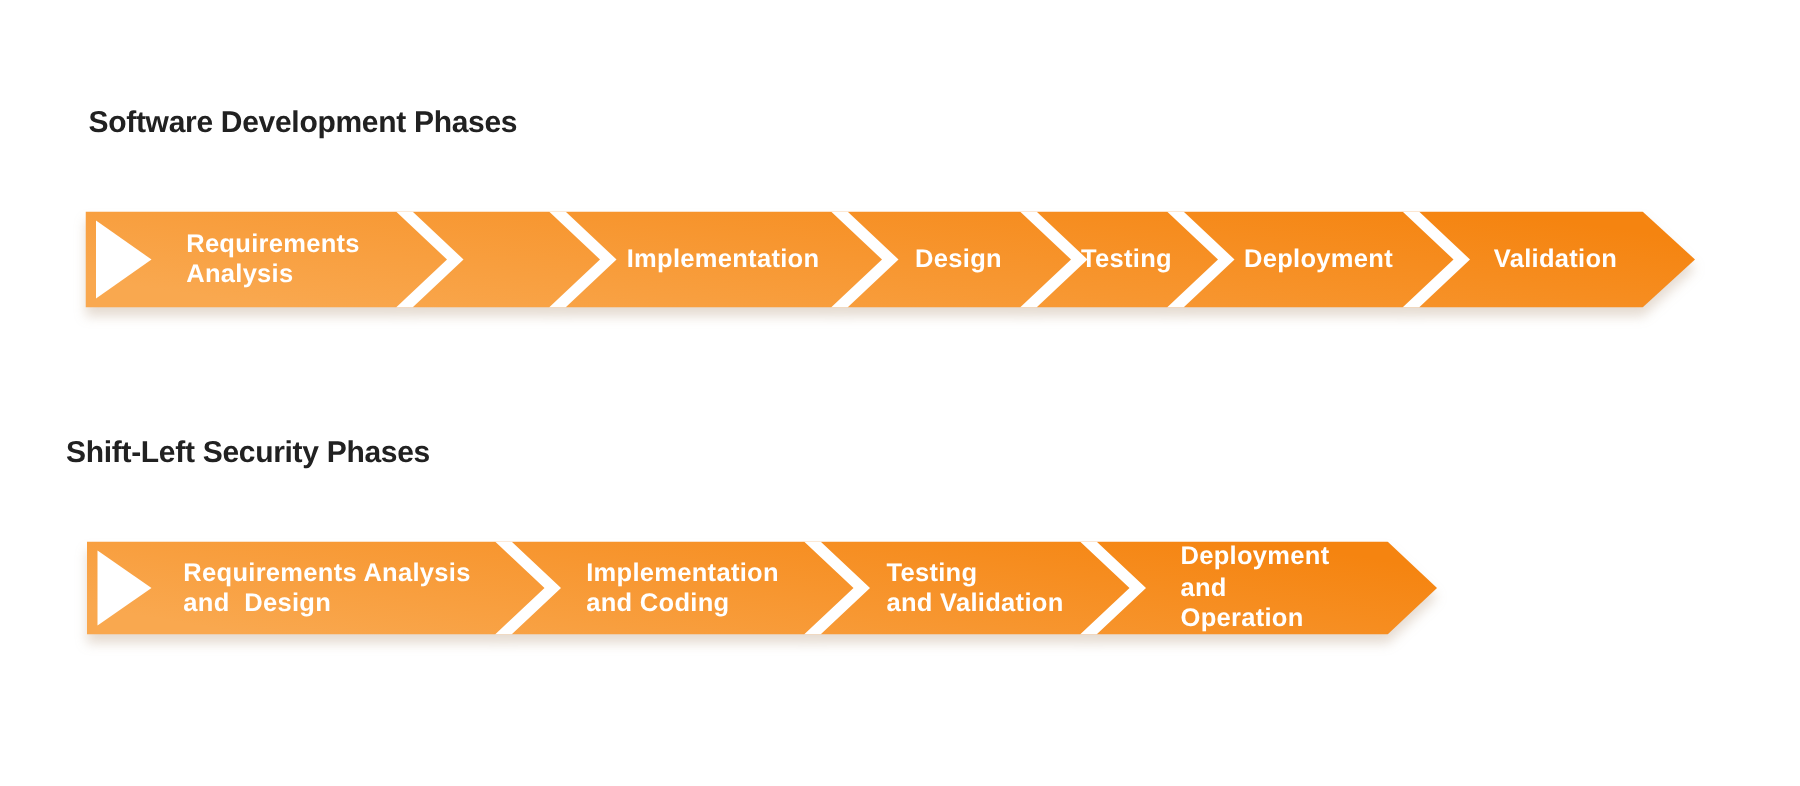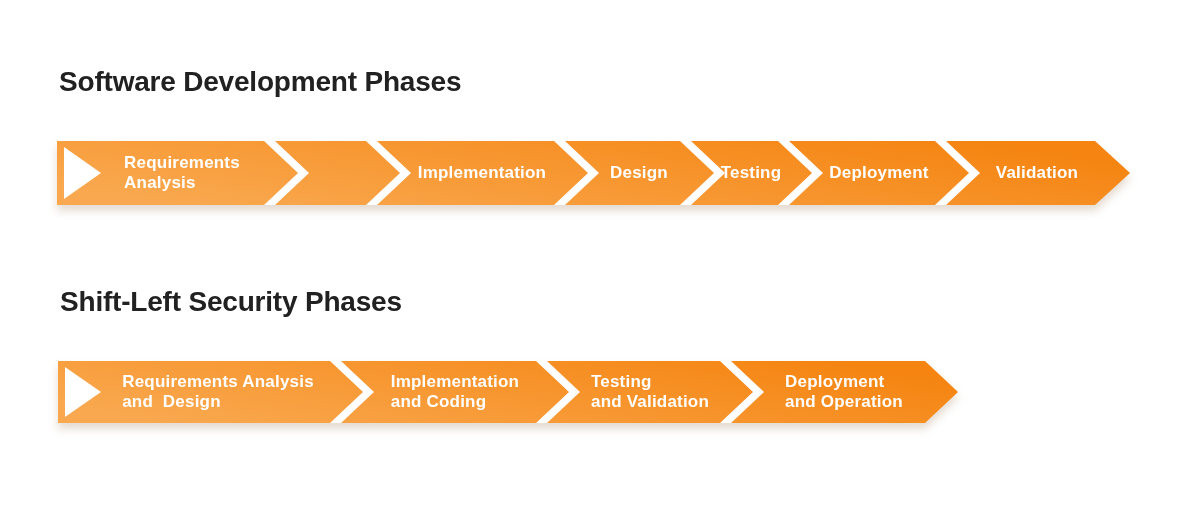--- a/index.html
+++ b/index.html
@@ -7,30 +7,30 @@
     position: relative;
     width: 1200px;
     height: 524px;
     background: #ffffff;
     overflow: hidden;
     font-family: "Liberation Sans", sans-serif;
   }
   .section-title {
     position: absolute;
     margin: 0;
-    font-size: 28px;
+    font-size: 20px;
     line-height: 32px;
     font-weight: 700;
     letter-spacing: -0.2px;
     color: #212121;
   }
   #title-1 { left: 59px; top: 66px; }
-  #title-2 { left: 60px; top: 286px; }
+  #title-2 { left: 44px; top: 286px; }
 
-  .ribbon { position: absolute; padding-left: 31px; }
+  .ribbon { position: absolute; }
   #ribbon-1 { left: 57px; top: 141px; width: 1073px; height: 64px; }
   #ribbon-2 { left: 58px; top: 361px; width: 900px;  height: 62px; }
 
   .ribbon svg {
     position: absolute;
     inset: 0;
     display: block;
     filter: drop-shadow(0 6px 4px rgba(150, 110, 70, 0.25));
   }
   .labels { position: absolute; inset: 0; }

